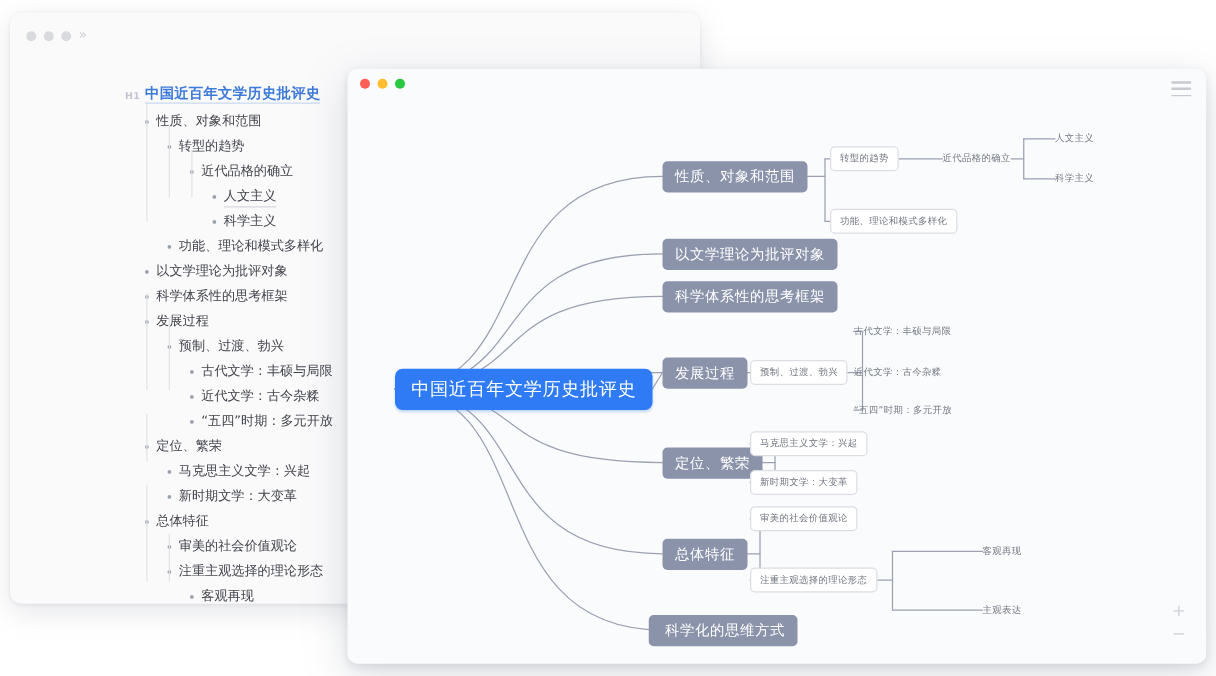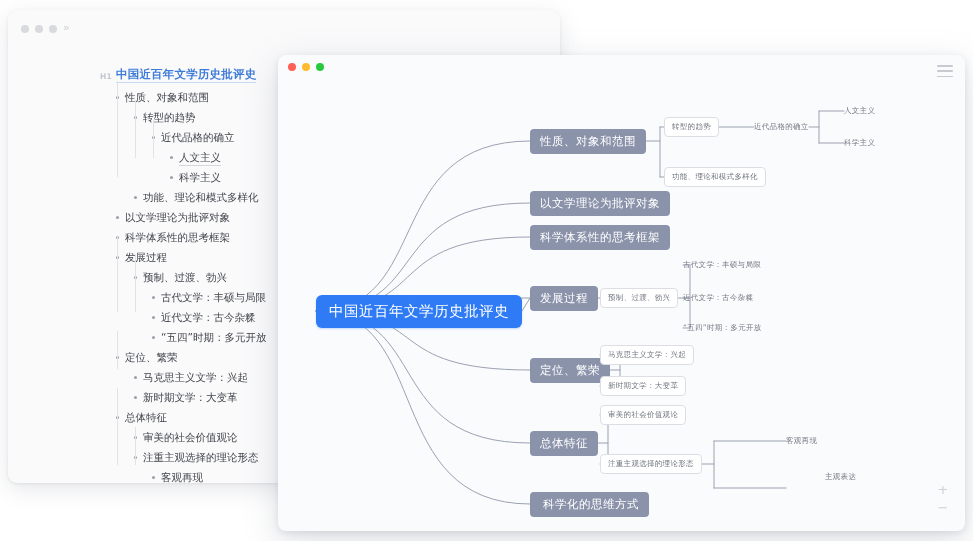--- a/index.html
+++ b/index.html
@@ -268,36 +268,36 @@
           <path d="M 436 409 L 508 409" fill="none" stroke="#9ba1b2" stroke-width="1" stroke-linecap="round" stroke-linejoin="round"></path>
         </svg>
       <div id="nodes">
           <div class="node n-root" style="left: 38px; top: 215.5px;">中国近百年文学历史批评史</div>
           <div class="node n-l2" style="left: 252px; top: 49.5px;">性质、对象和范围</div>
           <div class="node n-l2" style="left: 252px; top: 111.5px;">以文学理论为批评对象</div>
           <div class="node n-l2" style="left: 252px; top: 145.5px;">科学体系性的思考框架</div>
           <div class="node n-l2" style="left: 252px; top: 206.5px;">发展过程</div>
           <div class="node n-l2" style="left: 252px; top: 278.5px;">定位、繁荣</div>
           <div class="node n-l2" style="left: 252px; top: 351.5px;">总体特征</div>
-          <div class="node n-l2" style="left: 252px; top: 412.5px; padding-left: 13px;">科学化的思维方式</div>
+          <div class="node n-l2" style="left: 241px; top: 412.5px; padding-left: 13px;">科学化的思维方式</div>
           <div class="node n-l3" style="left: 386px; top: 38px;">转型的趋势</div>
           <div class="node n-l3" style="left: 386px; top: 88px;">功能、理论和模式多样化</div>
           <div class="node n-l4" style="left: 476px; top: 42px;">近代品格的确立</div>
           <div class="node n-l4" style="left: 566px; top: 26px;">人文主义</div>
           <div class="node n-l4" style="left: 566px; top: 58px;">科学主义</div>
           <div class="node n-l3" style="left: 322px; top: 209px;">预制、过渡、勃兴</div>
           <div class="node n-l4" style="left: 405px; top: 180px;">古代文学：丰硕与局限</div>
           <div class="node n-l4" style="left: 405px; top: 213px;">近代文学：古今杂糅</div>
           <div class="node n-l4" style="left: 405px; top: 243px;">“五四”时期：多元开放</div>
           <div class="node n-l3" style="left: 322px; top: 266px;">马克思主义文学：兴起</div>
           <div class="node n-l3" style="left: 322px; top: 297px;">新时期文学：大变革</div>
           <div class="node n-l3" style="left: 322px; top: 326px;">审美的社会价值观论</div>
           <div class="node n-l3" style="left: 322px; top: 375px;">注重主观选择的理论形态</div>
           <div class="node n-l4" style="left: 508px; top: 356px;">客观再现</div>
-          <div class="node n-l4" style="left: 508px; top: 392px; margin-left: 39px;">主观表达</div>
+          <div class="node n-l4" style="left: 508px; top: 403px;">主观表达</div>
         </div>
     </div>
 
     <div id="zoom-controls">
       <div>+</div>
       <div>−</div>
     </div>
   </div>
 
 </div>

